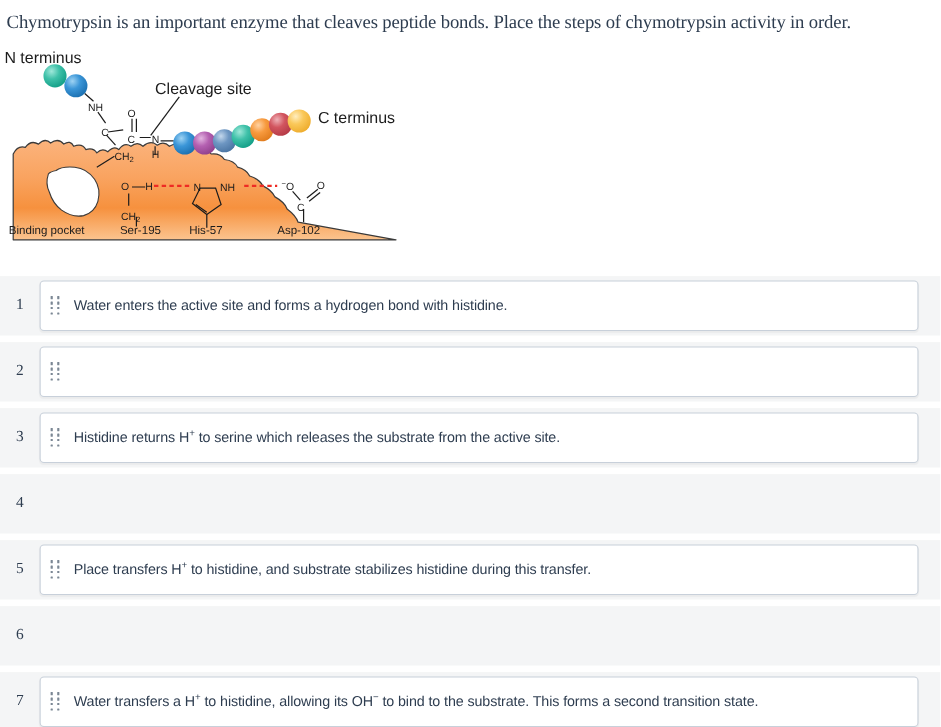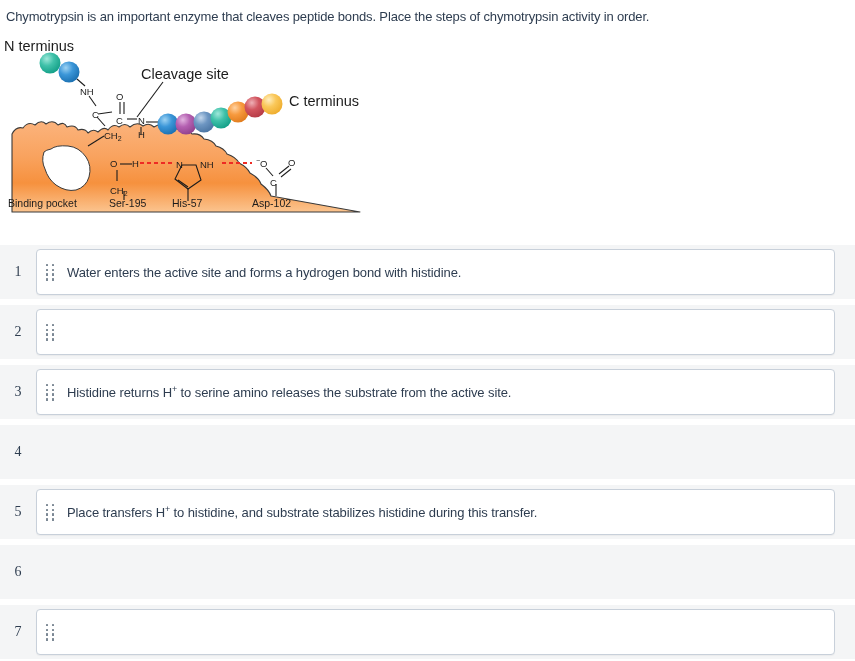--- a/index.html
+++ b/index.html
@@ -10,25 +10,26 @@
   body {
     width: 855px;
     height: 661px;
     font-family: "Liberation Sans", sans-serif;
     color: #2e3d50;
     overflow: hidden;
   }
 
   
   .prompt {
-    font-size: 13px;
+    font-size: 17px;
     color: #2e3d50;
     padding: 8px 0 0 6px;
     letter-spacing: -0.15px;
     line-height: 1.4;
+    font-family: Liberation Serif, serif;
   }
 
   
   .figure-wrap {
     position: relative;
     width: 420px;
     height: 185px;
     margin: 8px 0 0 0;
   }
   .figure-wrap svg { display: block; }
@@ -293,21 +294,21 @@
             <i></i>
             <i></i>
             <i></i>
             <i></i>
             <i></i>
             <i></i>
             <i></i>
             <i></i>
           </span>
         </div>
-        <div class="step-text"><span>Histidine returns H</span><sup>+</sup><span> to serine amino releases the substrate from the active site.</span></div>
+        <div class="step-text"><span>Histidine returns H</span><sup>+</sup><span> to serine which releases the substrate from the active site.</span></div>
       </div>
     </div>
     <div class="step-row">
       <div class="step-num">4</div>
     </div>
     <div class="step-row">
       <div class="step-num">5</div>
       <div class="step-card">
         <div class="drag-handle">
           <span class="dots">
@@ -335,15 +336,16 @@
             <i></i>
             <i></i>
             <i></i>
             <i></i>
             <i></i>
             <i></i>
             <i></i>
             <i></i>
           </span>
         </div>
+        <div class="step-text"><span>Water transfers a H</span><sup>+</sup><span> to histidine, allowing its OH</span><sup>−</sup><span> to bind to the substrate. This forms a second transition state.</span></div>
       </div>
     </div>
   </div>
 
 </body></html>

